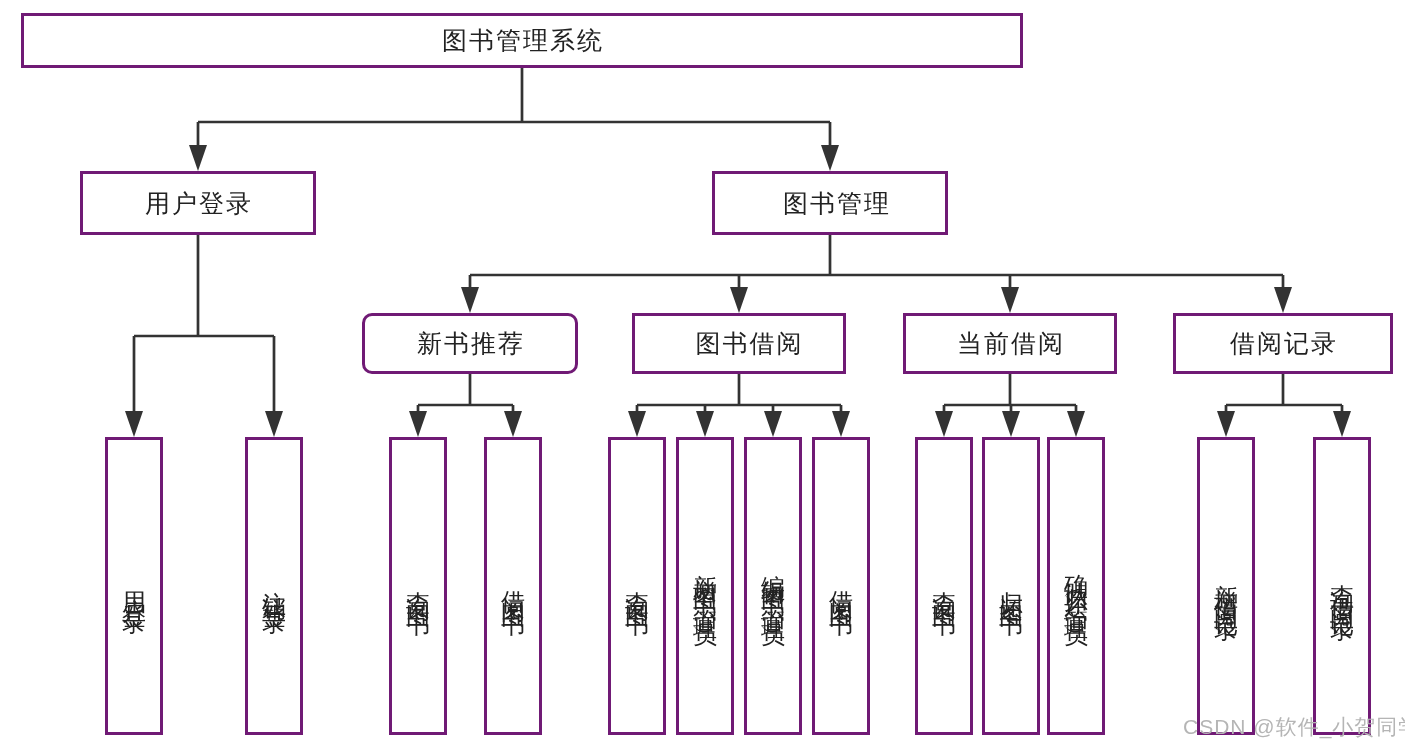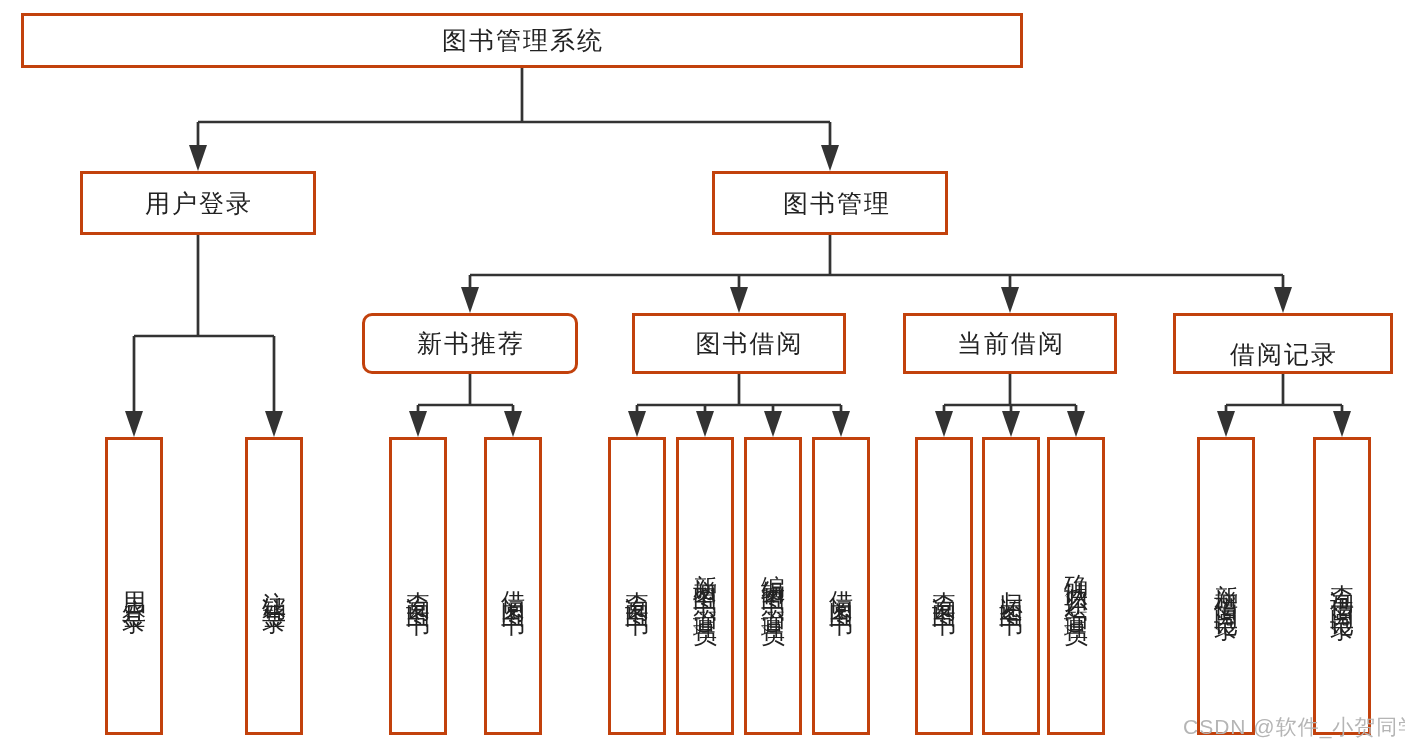--- a/index.html
+++ b/index.html
@@ -3,37 +3,37 @@
 <meta charset="utf-8">
 <style>
   html,body{margin:0;padding:0;background:#ffffff;}
   .canvas{
     position:relative;width:1405px;height:747px;background:#ffffff;
     font-family:"Liberation Sans","DejaVu Sans",sans-serif;overflow:hidden;
   }
   .wires{position:absolute;left:0;top:0;z-index:1;}
   .node{
     position:absolute;box-sizing:border-box;background:#ffffff;
-    border:3px solid #c2410c;color:#222222;z-index:2;
+    border:3px solid #701a75;color:#222222;z-index:2;
     display:flex;align-items:center;justify-content:center;text-align:center;
   }
   .node.h{font-size:25px;letter-spacing:2px;text-indent:2px;}
   .node.v{font-size:24px;}
   .node.v span{
     writing-mode:vertical-rl;text-orientation:mixed;
     letter-spacing:7px;line-height:1;white-space:nowrap;
   }
   
   .n-root   {left:21px;  top:13px;  width:1002px;height:55px;}
   .n-login  {left:80px;  top:171px; width:236px; height:64px;}
   .n-manage {left:712px; top:171px; width:236px; height:64px;padding-left:12px;}
   .n-newbook{left:362px; top:313px; width:216px; height:61px;border-radius:10px;}
   .n-borrow {left:632px; top:313px; width:214px; height:61px;padding-left:19px;}
   .n-current{left:903px; top:313px; width:214px; height:61px;font-family:Liberation Serif, serif;}
-  .n-records{left:1173px;top:313px; width:220px; height:61px;align-items:flex-end;}
+  .n-records{left:1173px;top:313px; width:220px; height:61px;}
   
   .leaf{top:437px;width:58px;height:298px;}
   .l-login1 {left:105px;}
   .l-logout {left:245px;}
   .l-nbq    {left:389px;}
   .l-nbb    {left:484px;}
   .l-bwq    {left:608px;}
   .l-bwa    {left:676px;}
   .l-bwe    {left:744px;}
   .l-bwb    {left:812px;}

